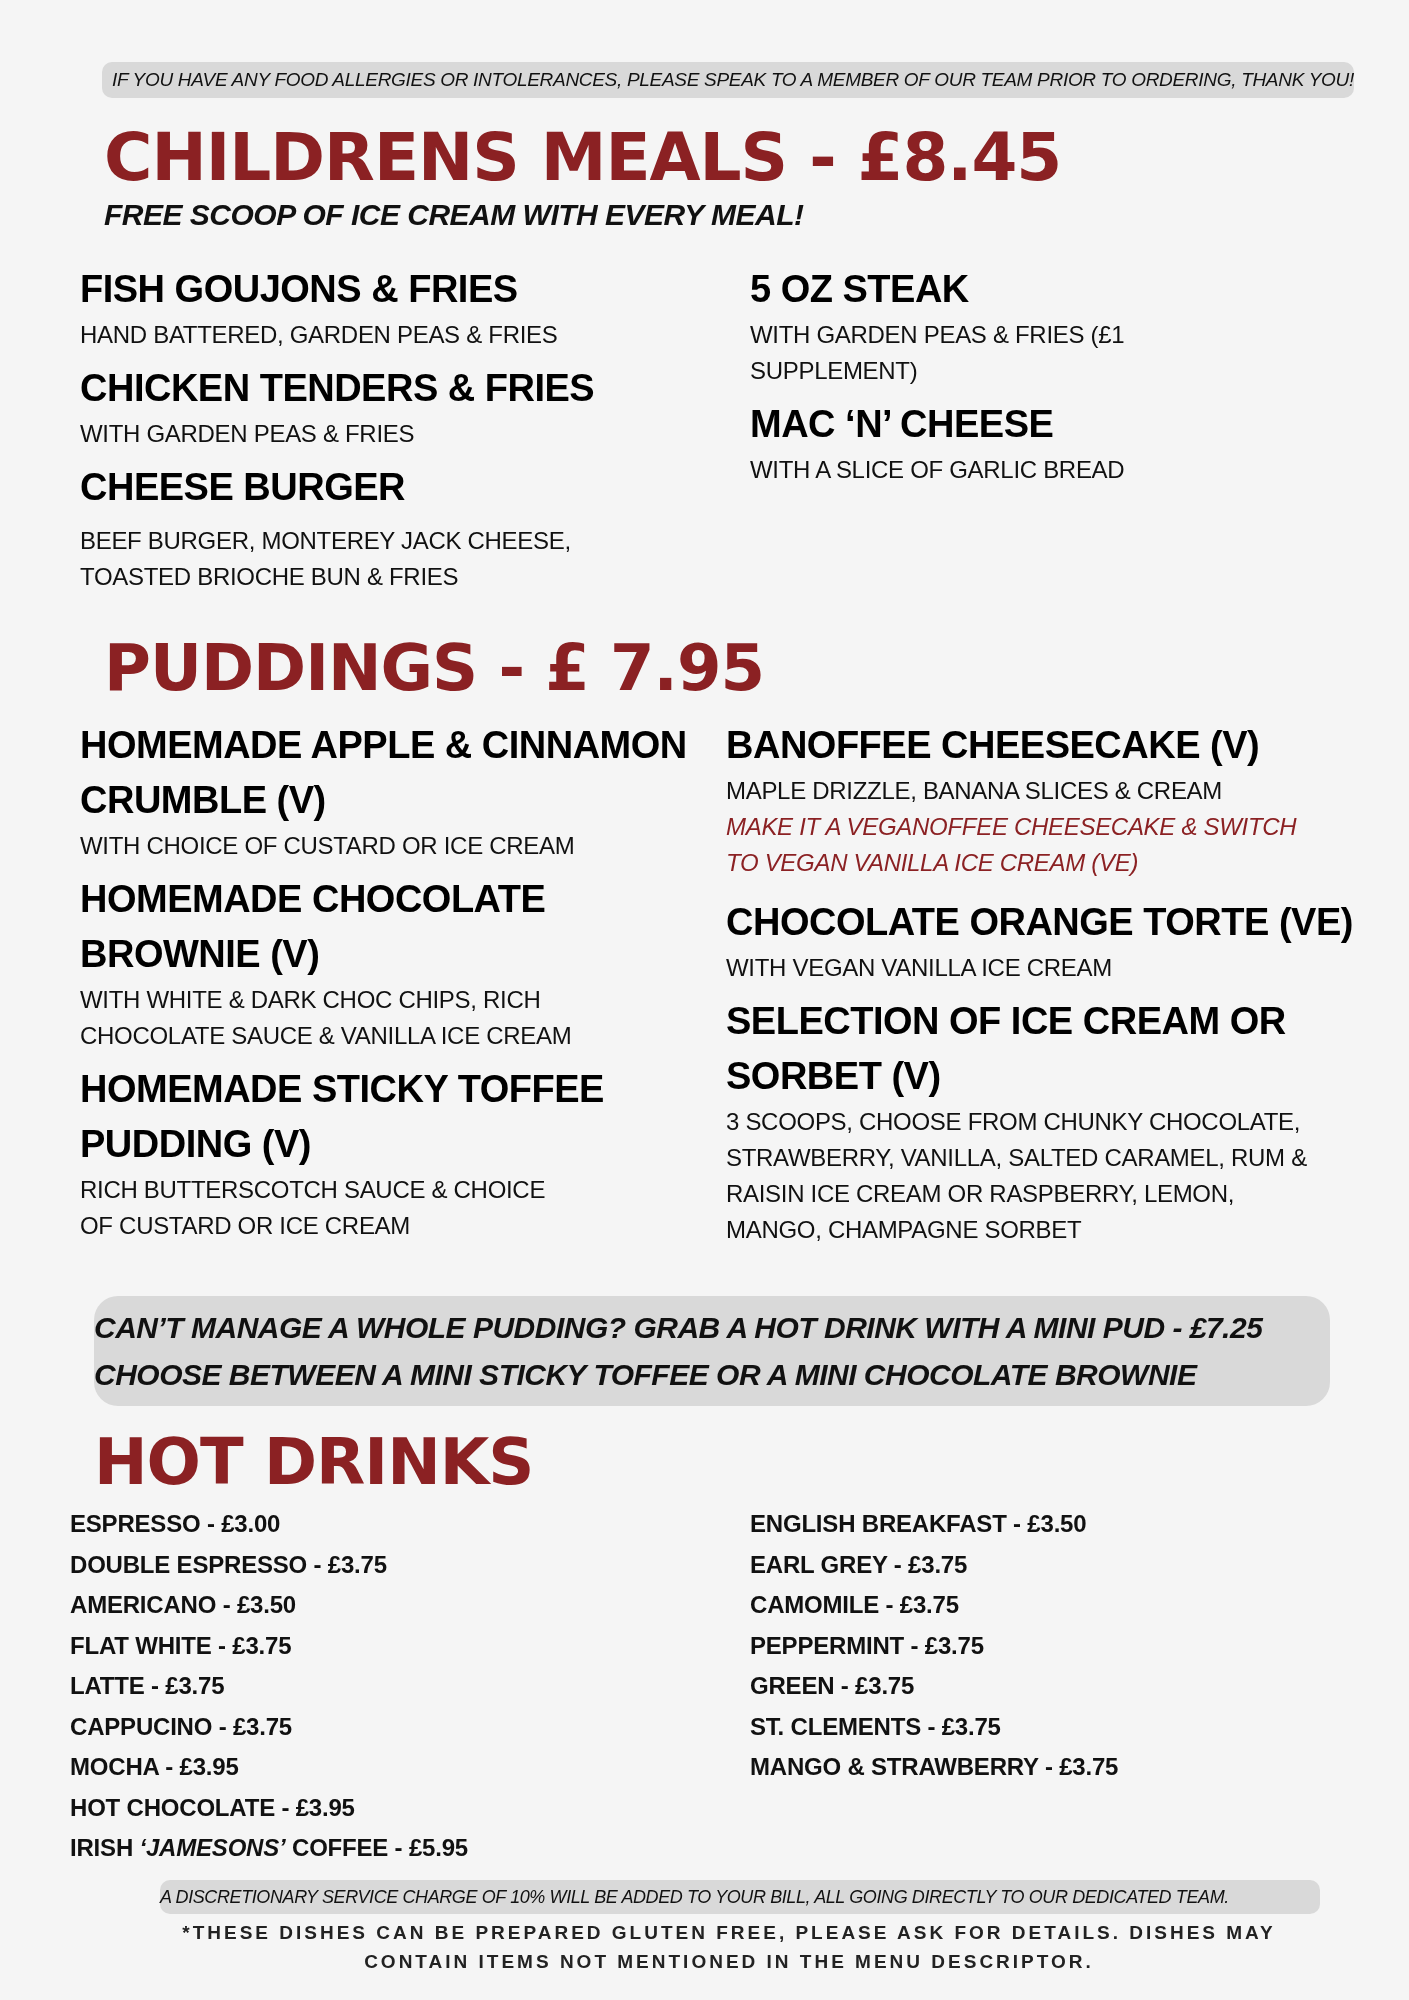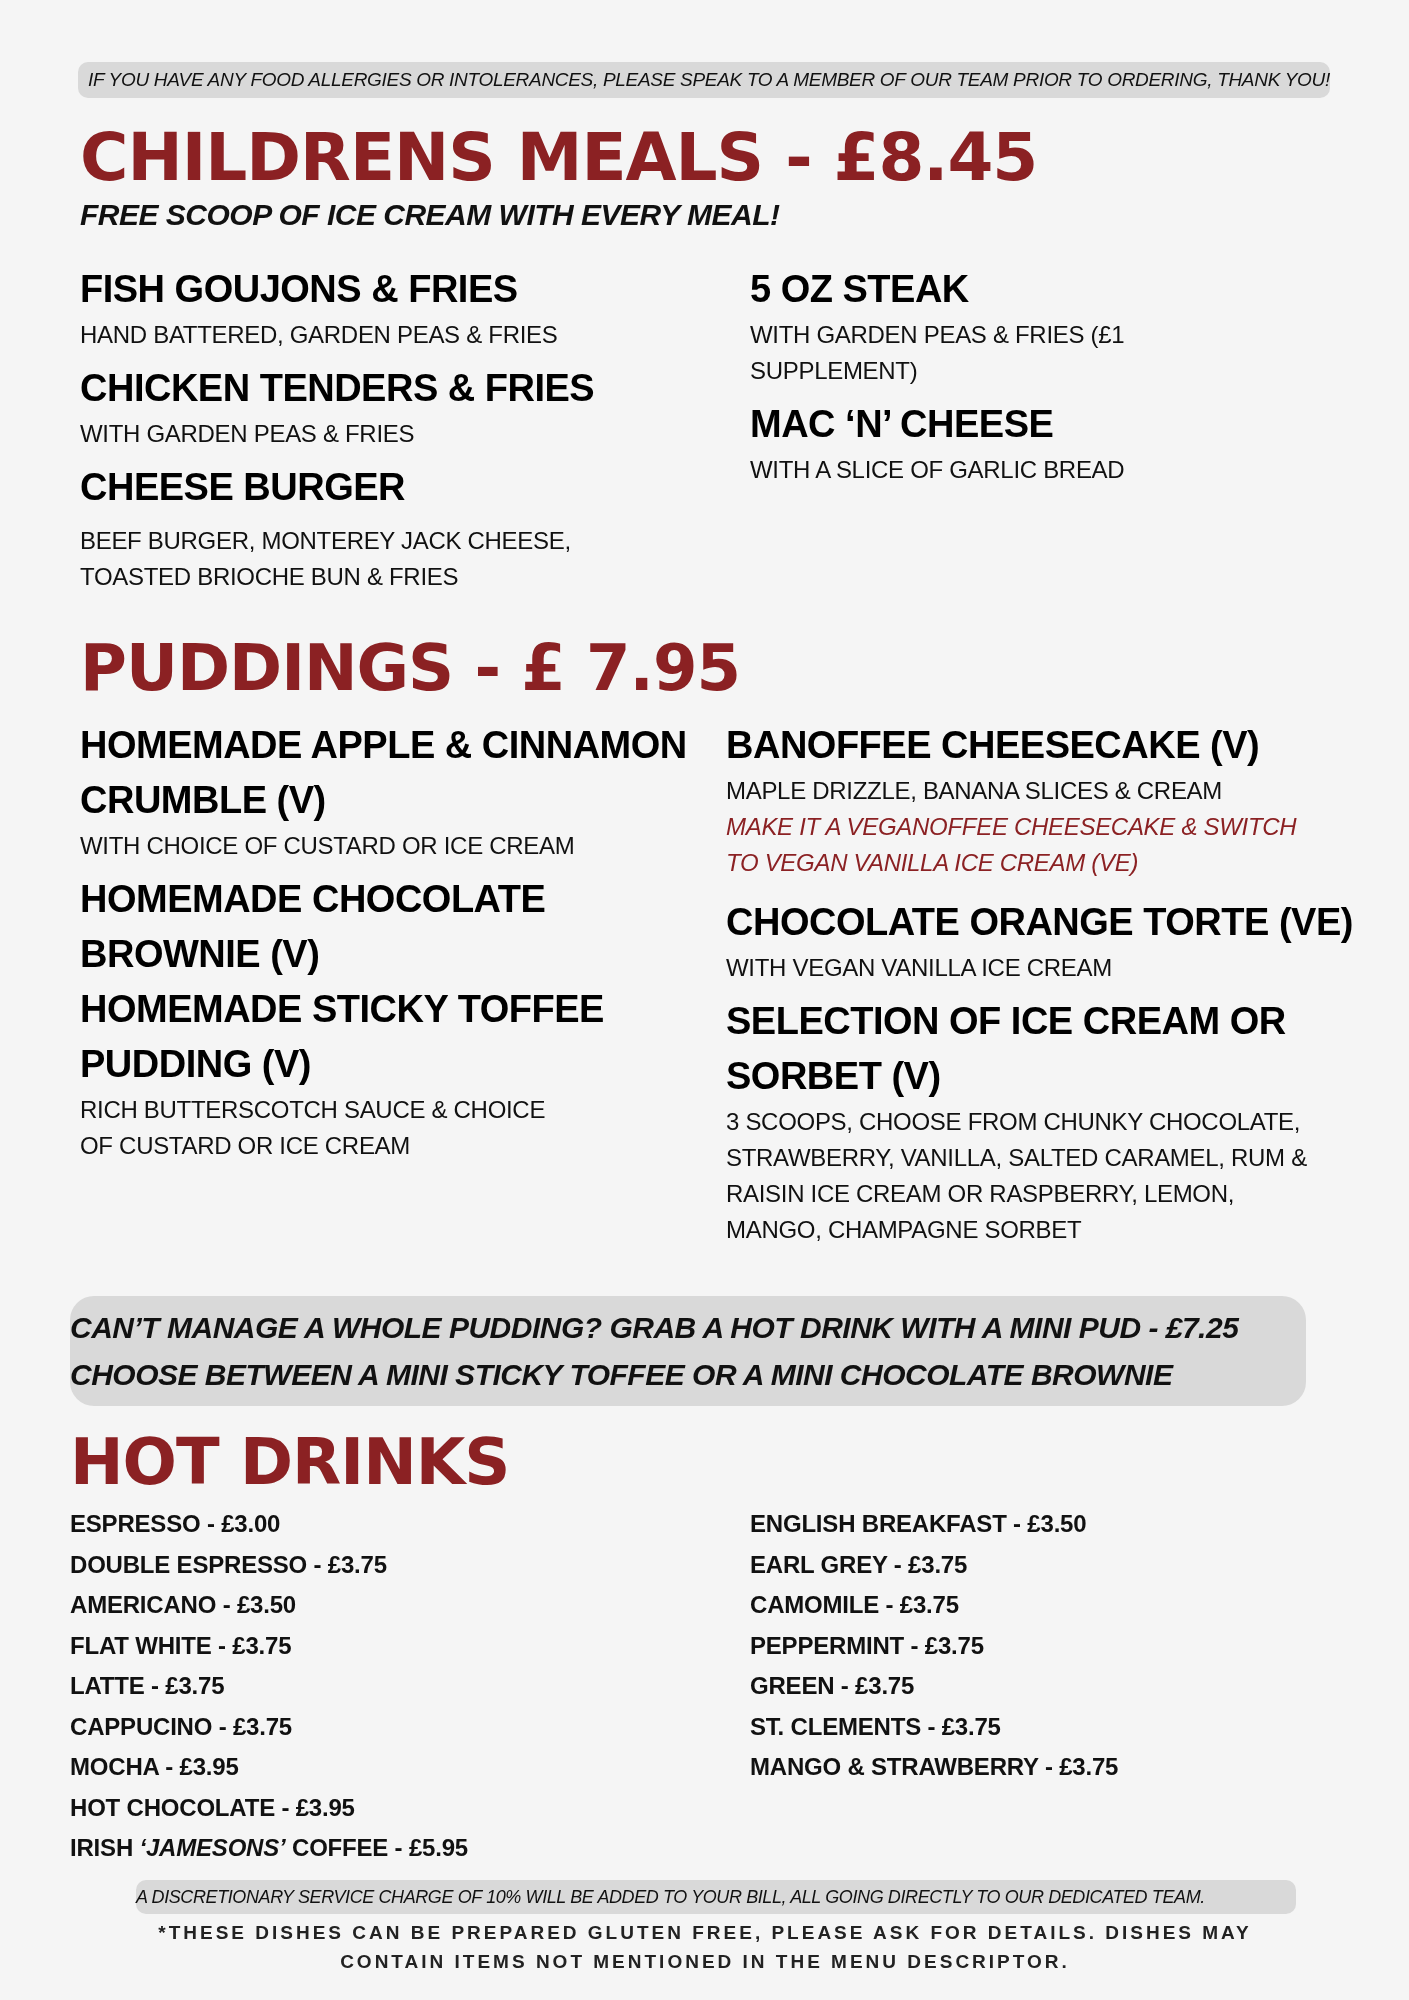--- a/index.html
+++ b/index.html
@@ -1,21 +1,21 @@
 <!DOCTYPE html>
 <html><head>
 <meta charset="utf-8">
 <style>
   html, body { margin: 0; padding: 0; }
   body {
     width: 1409px; height: 2000px; background: #f5f5f5; overflow: hidden;
     font-family: "Liberation Sans", "DejaVu Sans", sans-serif; color: #222;
     position: relative;
   }
-  .abs { position: absolute; }
+  .abs { position: absolute; margin-left: 24px; }
   .pill {
     background: #d9d9d9; border-radius: 10px; font-style: italic;
     color: #111; white-space: nowrap;
   }
   .allergy {
     left: 78px; top: 62px; width: 1252px; height: 36px; line-height: 36px;
     font-size: 19px; padding-left: 10px; box-sizing: border-box; letter-spacing: -0.3px;
   }
   .sec-title {
     color: #8b2123; font-weight: 900; font-family: "DejaVu Sans", sans-serif;
@@ -85,20 +85,21 @@
   <p class="item-name">MAC ‘N’ CHEESE</p>
   <p class="item-desc">WITH A SLICE OF GARLIC BREAD</p>
 </div>
 
 <div class="abs sec-title t2">PUDDINGS - £ 7.95</div>
 
 <div class="col" style="left:80px; top:718px; width:620px;">
   <p class="item-name">HOMEMADE APPLE &amp; CINNAMON CRUMBLE (V)</p>
   <p class="item-desc">WITH CHOICE OF CUSTARD OR ICE CREAM</p>
   <p class="item-name" style="width:520px;">HOMEMADE CHOCOLATE BROWNIE (V)</p>
+  <p class="item-desc" style="width:540px;">WITH WHITE &amp; DARK CHOC CHIPS, RICH CHOCOLATE SAUCE &amp; VANILLA ICE CREAM</p>
   <p class="item-name" style="width:560px;">HOMEMADE STICKY TOFFEE PUDDING (V)</p>
   <p class="item-desc" style="width:500px;">RICH BUTTERSCOTCH SAUCE &amp; CHOICE OF CUSTARD OR ICE CREAM</p>
 </div>
 
 <div class="col" style="left:726px; top:718px; width:640px;">
   <p class="item-name">BANOFFEE CHEESECAKE (V)</p>
   <p class="item-desc">MAPLE DRIZZLE, BANANA SLICES &amp; CREAM</p>
   <p class="item-note" style="width:600px;">MAKE IT A VEGANOFFEE CHEESECAKE &amp; SWITCH TO VEGAN VANILLA ICE CREAM (VE)</p>
   <p class="item-name">CHOCOLATE ORANGE TORTE (VE)</p>
   <p class="item-desc">WITH VEGAN VANILLA ICE CREAM</p>

